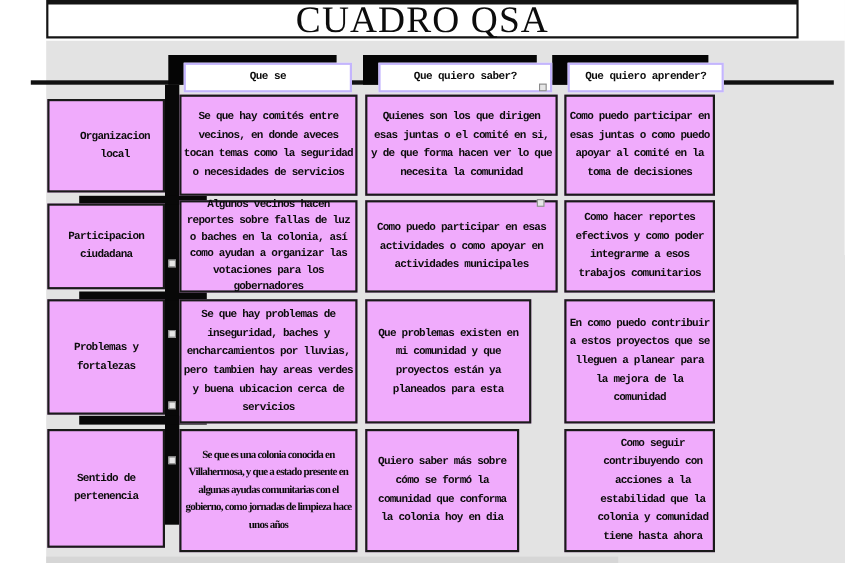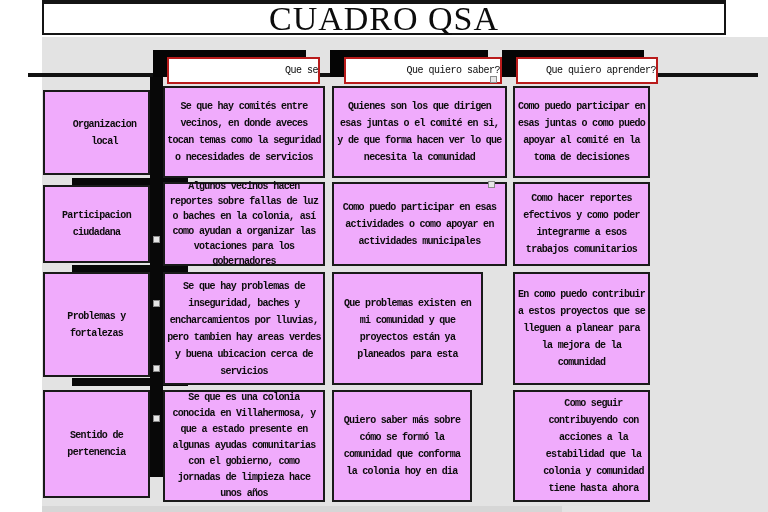--- a/index.html
+++ b/index.html
@@ -35,25 +35,25 @@
     left:28px;top:73px;width:730px;height:4px;
     background:#111;
     z-index:1;
   }
   .shadow-block{
     background:#050505;
     z-index:2;
   }
   .hdr-box{
     background:#ffffff;
-    border:2px solid #b91c1c;
+    border:2px solid #c4b5fd;
     box-sizing:border-box;
-    display:flex;align-items:center;justify-content:flex-end;
+    display:flex;align-items:center;justify-content:center;
     z-index:3;
-    font-size:10px;font-weight:normal;letter-spacing:-0.5px;
+    font-size:10px;font-weight:bold;letter-spacing:-0.5px;
     color:#0c0c0c;
   }
   .vbar{
     left:150px;top:77px;width:13px;height:400px;
     background:#080808;
     z-index:1;
   }
   .gapbar{
     background:#080808;
     z-index:1;
@@ -165,21 +165,21 @@
     <span>Que problemas existen en mi comunidad y que proyectos están ya planeados para esta</span>
   </div>
   <div class="abs box" style="left:513px;top:272px;width:137px;height:113px;">
     <span>En como puedo contribuir a estos proyectos que se lleguen a planear para la mejora de la comunidad</span>
   </div>
 
   <div class="abs box" style="left:43px;top:390px;width:107px;height:108px;">
     <span>Sentido de pertenencia</span>
   </div>
   <div class="abs box" style="left:163px;top:390px;width:162px;height:112px;">
-    <span style="line-height:16px;">Se que es una colonia conocida en Villahermosa, y que a estado presente en algunas ayudas comunitarias con el gobierno, como jornadas de limpieza hace unos años</span>
+    <span style="line-height:16px;font-family:Liberation Serif, serif;">Se que es una colonia conocida en Villahermosa, y que a estado presente en algunas ayudas comunitarias con el gobierno, como jornadas de limpieza hace unos años</span>
   </div>
   <div class="abs box" style="left:332px;top:390px;width:140px;height:112px;">
     <span>Quiero saber más sobre cómo se formó la comunidad que conforma la colonia hoy en dia</span>
   </div>
   <div class="abs box" style="left:513px;top:390px;width:137px;height:112px;padding-left:24px;">
     <span>Como seguir contribuyendo con acciones a la estabilidad que la colonia y comunidad tiene hasta ahora</span>
   </div>
 
 </div>
 

